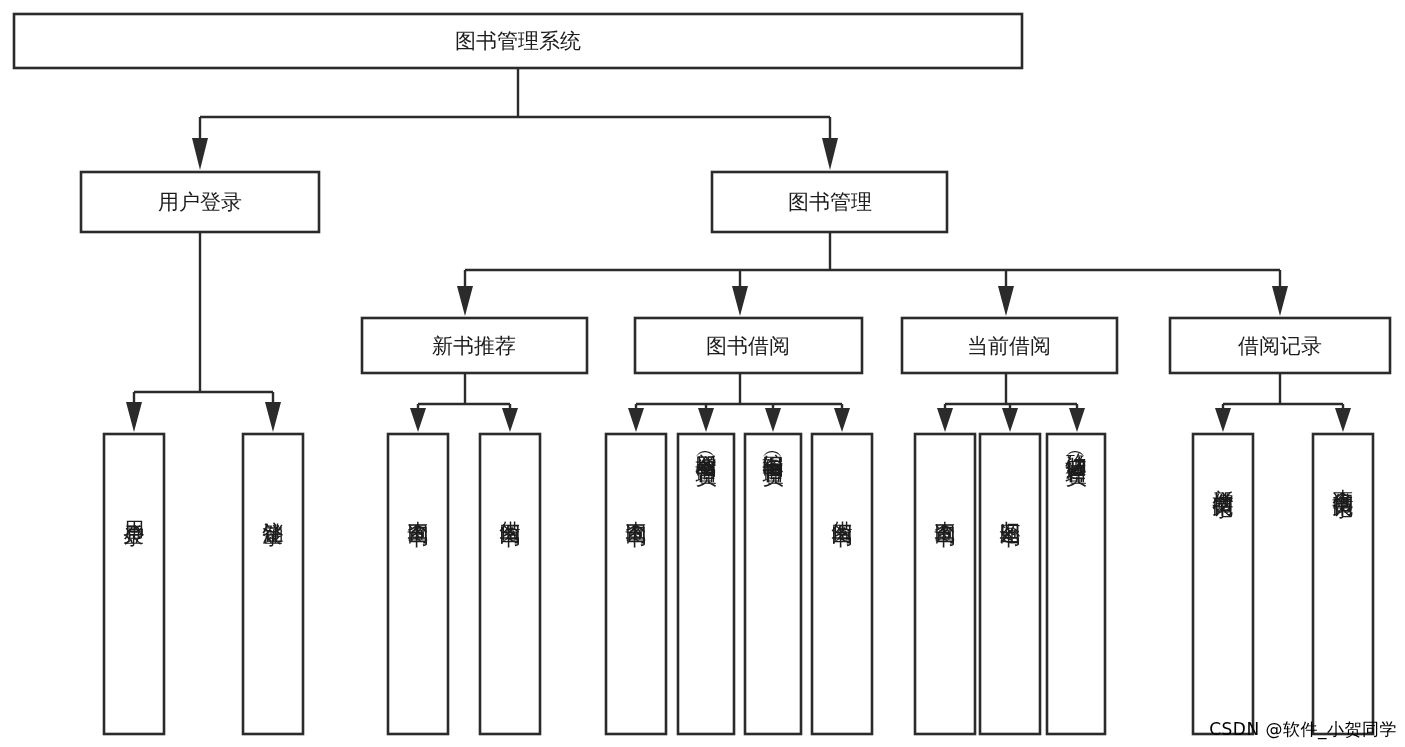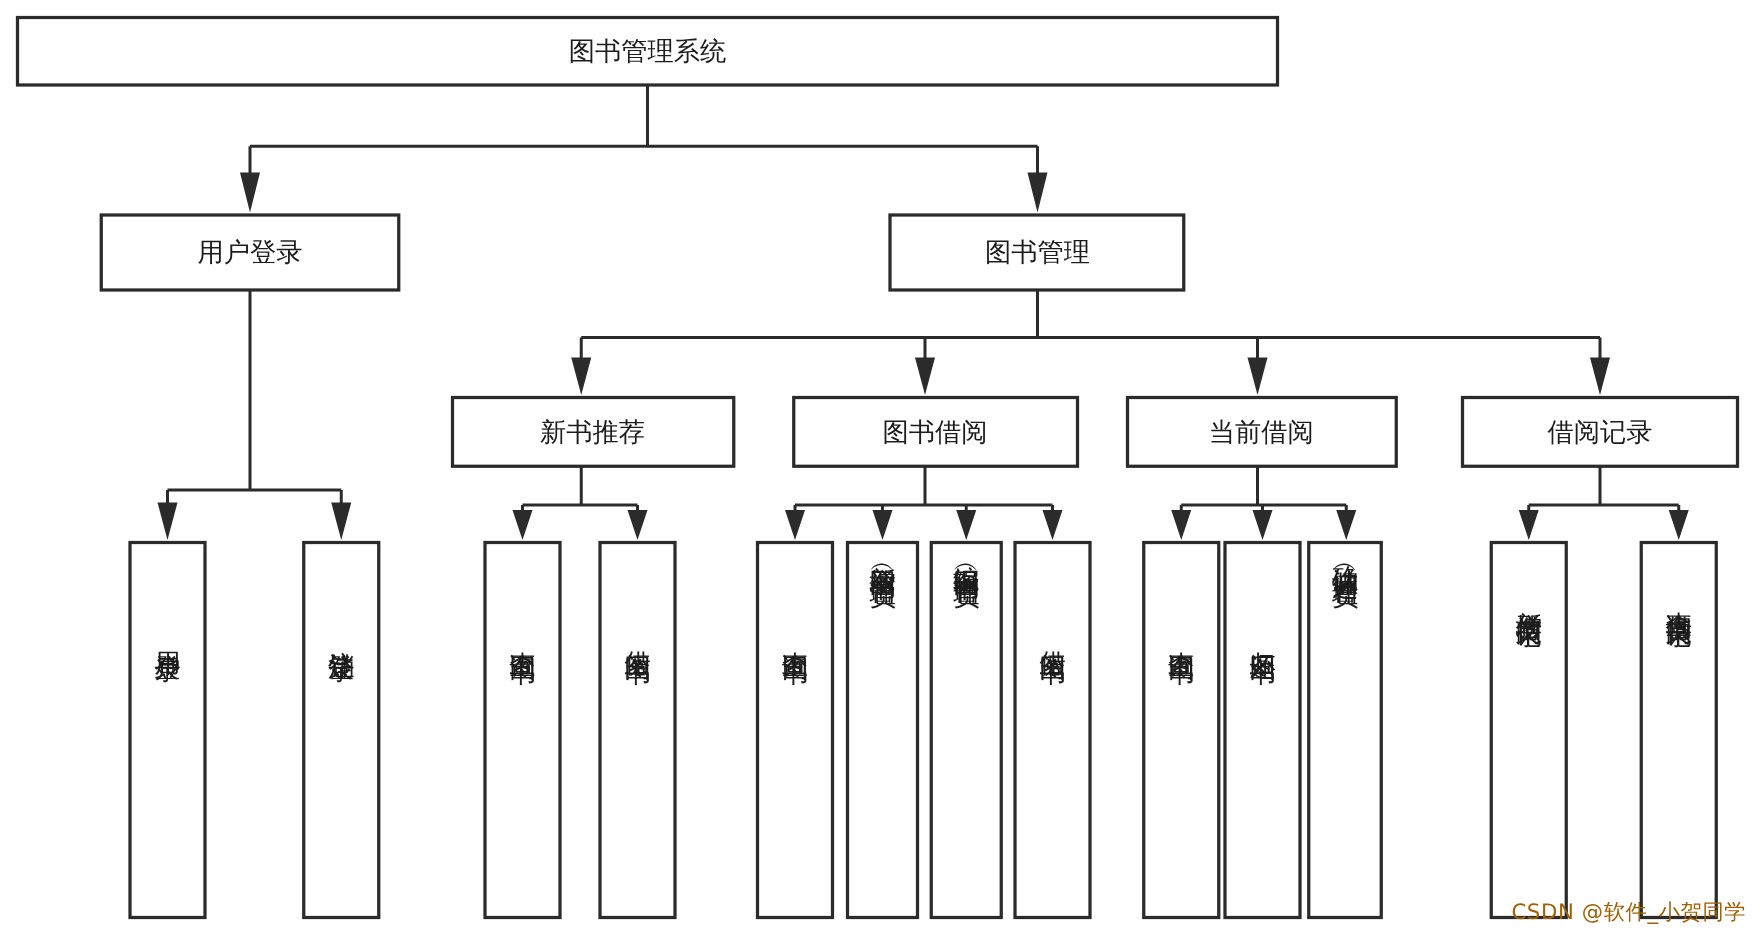--- a/index.html
+++ b/index.html
@@ -58,21 +58,21 @@
     text-orientation: upright;
     text-anchor: middle;
     letter-spacing: 2px;
   }
   .watermark-text {
     position: absolute;
     right: 8px;
     bottom: 6px;
     font-family: "DejaVu Sans", "Liberation Sans", sans-serif;
     font-size: 17px;
-    color: #a16207;
+    color: #000000;
     white-space: nowrap;
     letter-spacing: 0.5px;
     pointer-events: none;
   }
 </style>
 </head>
 <body>
 
 <div id="diagram-root">
 

